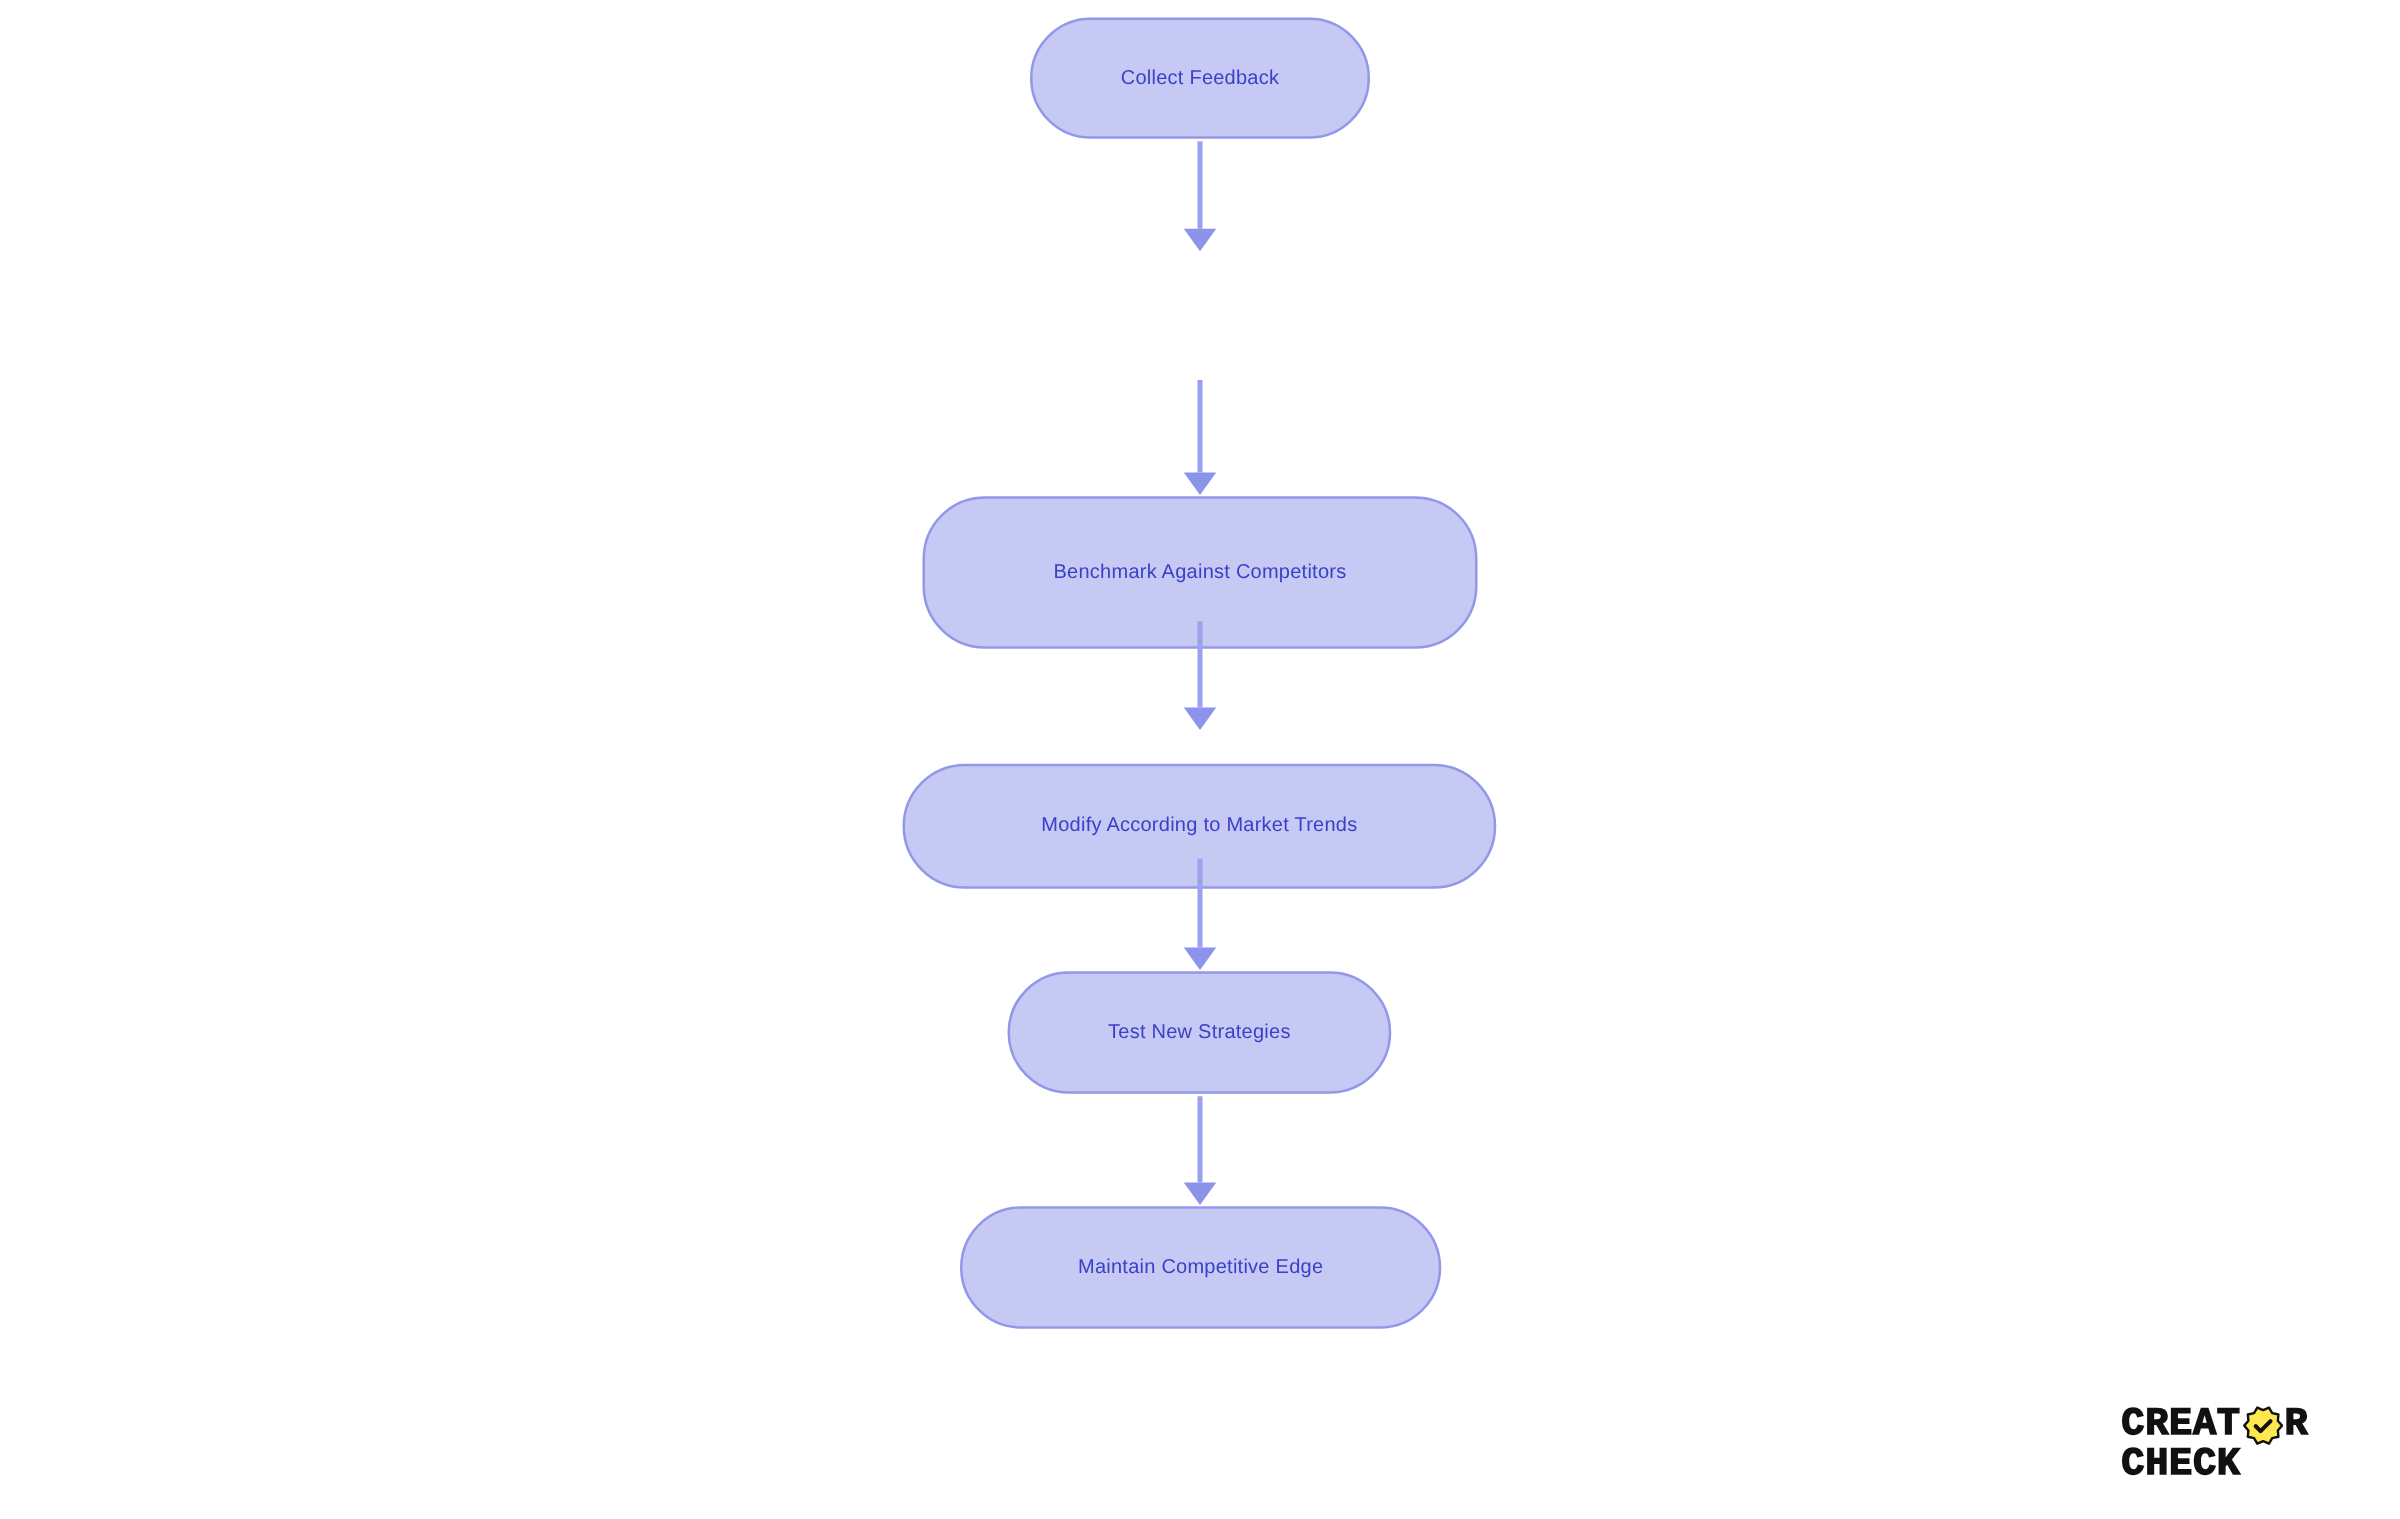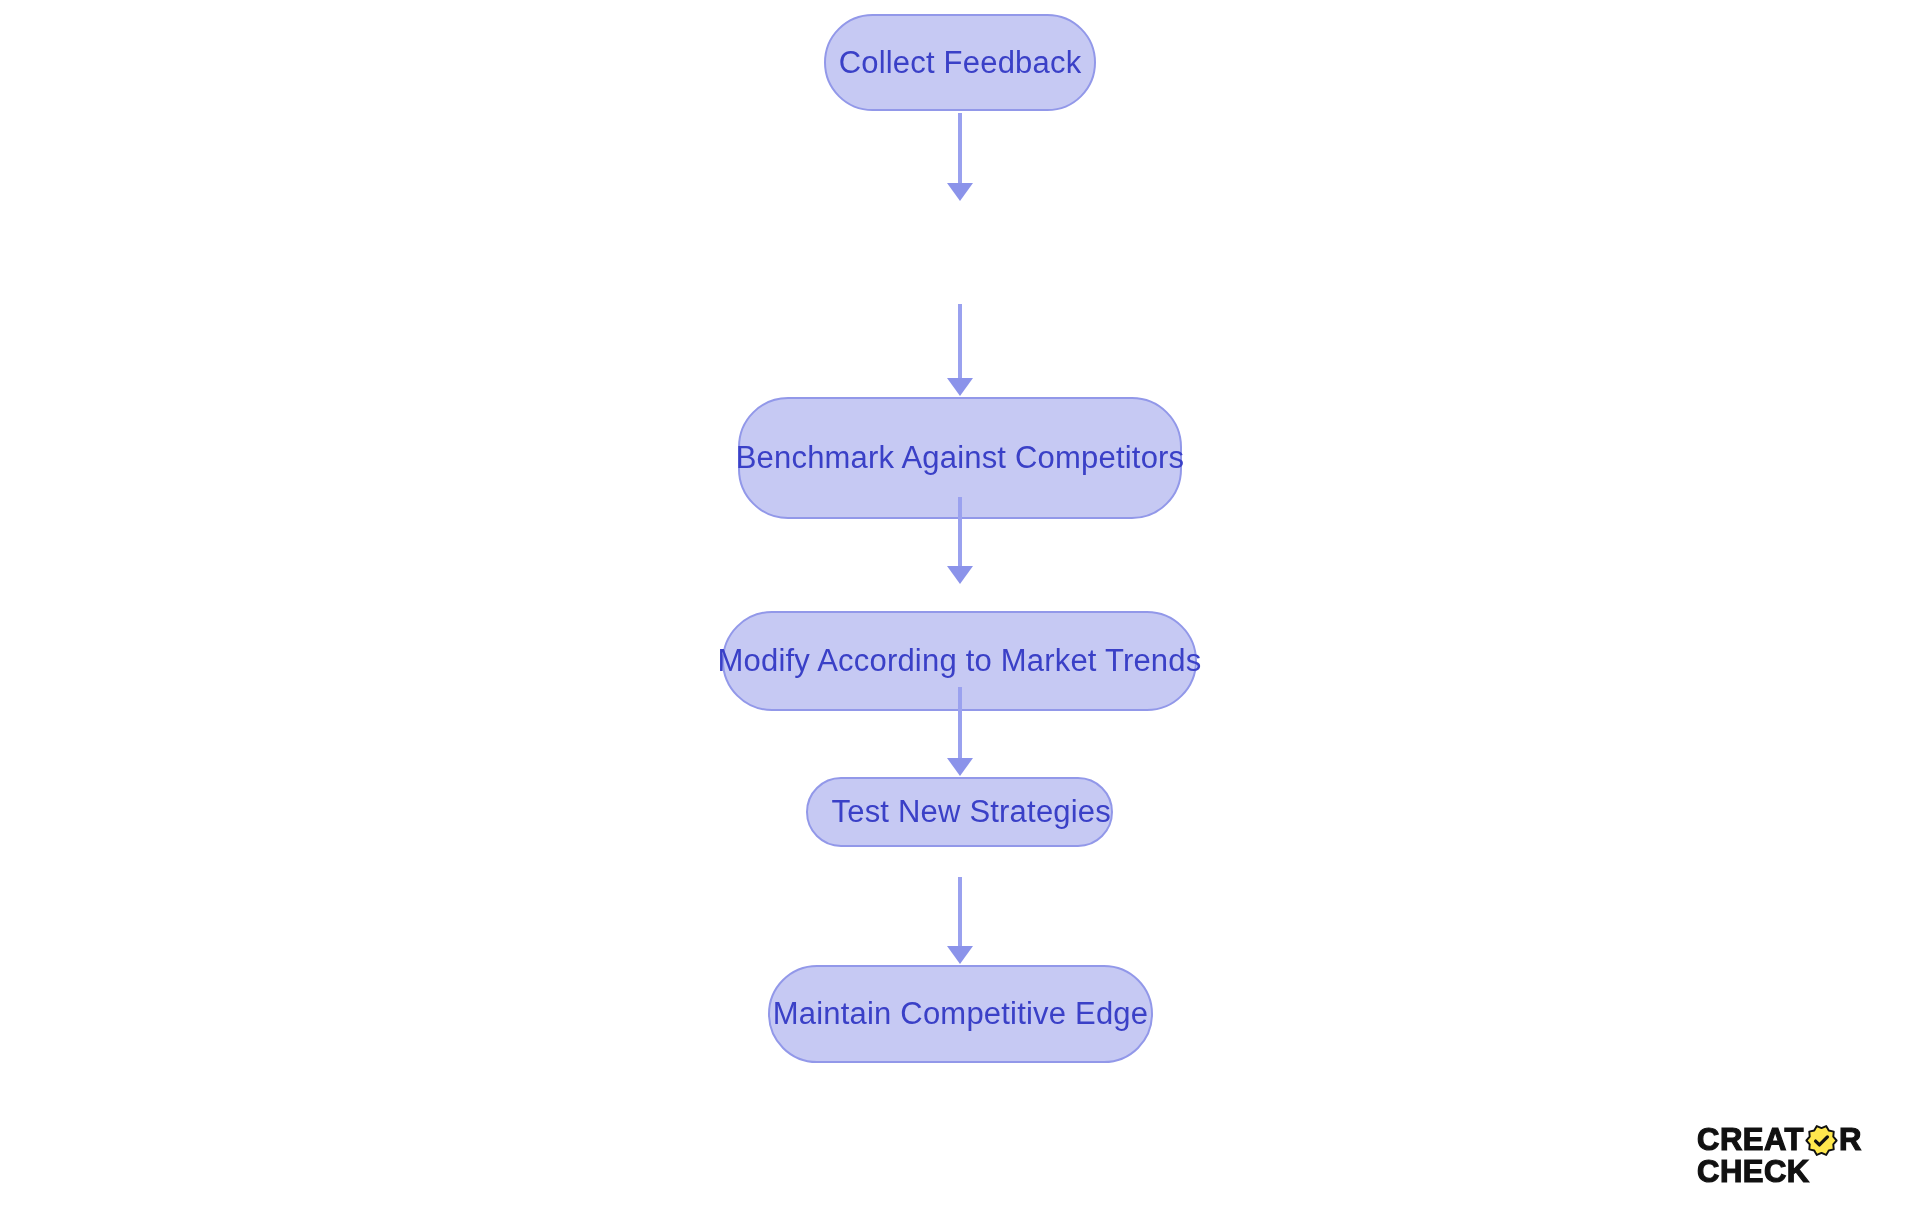--- a/index.html
+++ b/index.html
@@ -21,21 +21,21 @@
     box-sizing: border-box;
     background: #c6c9f3;
     border: 2px solid #9298e9;
     border-radius: 50px;
     display: flex;
     align-items: center;
     justify-content: center;
   }
   .node-label {
     color: #3a40c7;
-    font-size: 31px;
+    font-size: 16px;
     letter-spacing: 0.2px;
     white-space: nowrap;
   }
   
   .arrow {
     position: absolute;
     left: 947px;
     width: 26px;
     display: flex;
     flex-direction: column;
@@ -56,20 +56,21 @@
   
   .watermark {
     position: absolute;
     left: 1697px;
     top: 1124px;
     color: #111111;
     font-weight: 900;
     font-size: 31px;
     line-height: 32px;
     letter-spacing: 0.5px;
+    font-family: Liberation Mono, monospace;
     -webkit-text-stroke: 1.2px #111111;
   }
   .wm-line {
     display: flex;
     align-items: flex-start;
     height: 32px;
   }
   .wm-badge {
     width: 33px;
     height: 33px;
@@ -88,21 +89,21 @@
 
 
   <div class="node" style="left:738px; top:397px; width:444px; height:122px;">
     <span class="node-label">Benchmark Against Competitors</span>
   </div>
 
   <div class="node" style="left:722px; top:585px; width:475px; height:100px;margin-top:26px;">
     <span class="node-label">Modify According to Market Trends</span>
   </div>
 
-  <div class="node" style="left:806px; top:777px; width:307px; height:70px;justify-content:flex-end;">
+  <div class="node" style="left:806px; top:777px; width:307px; height:98px;">
     <span class="node-label">Test New Strategies</span>
   </div>
 
   <div class="node" style="left:768px; top:965px; width:385px; height:98px;">
     <span class="node-label">Maintain Competitive Edge</span>
   </div>
 
   <div class="arrow" style="top:113px; height:88px;">
     <div class="arrow-line"></div>
     <div class="arrow-head"></div>

